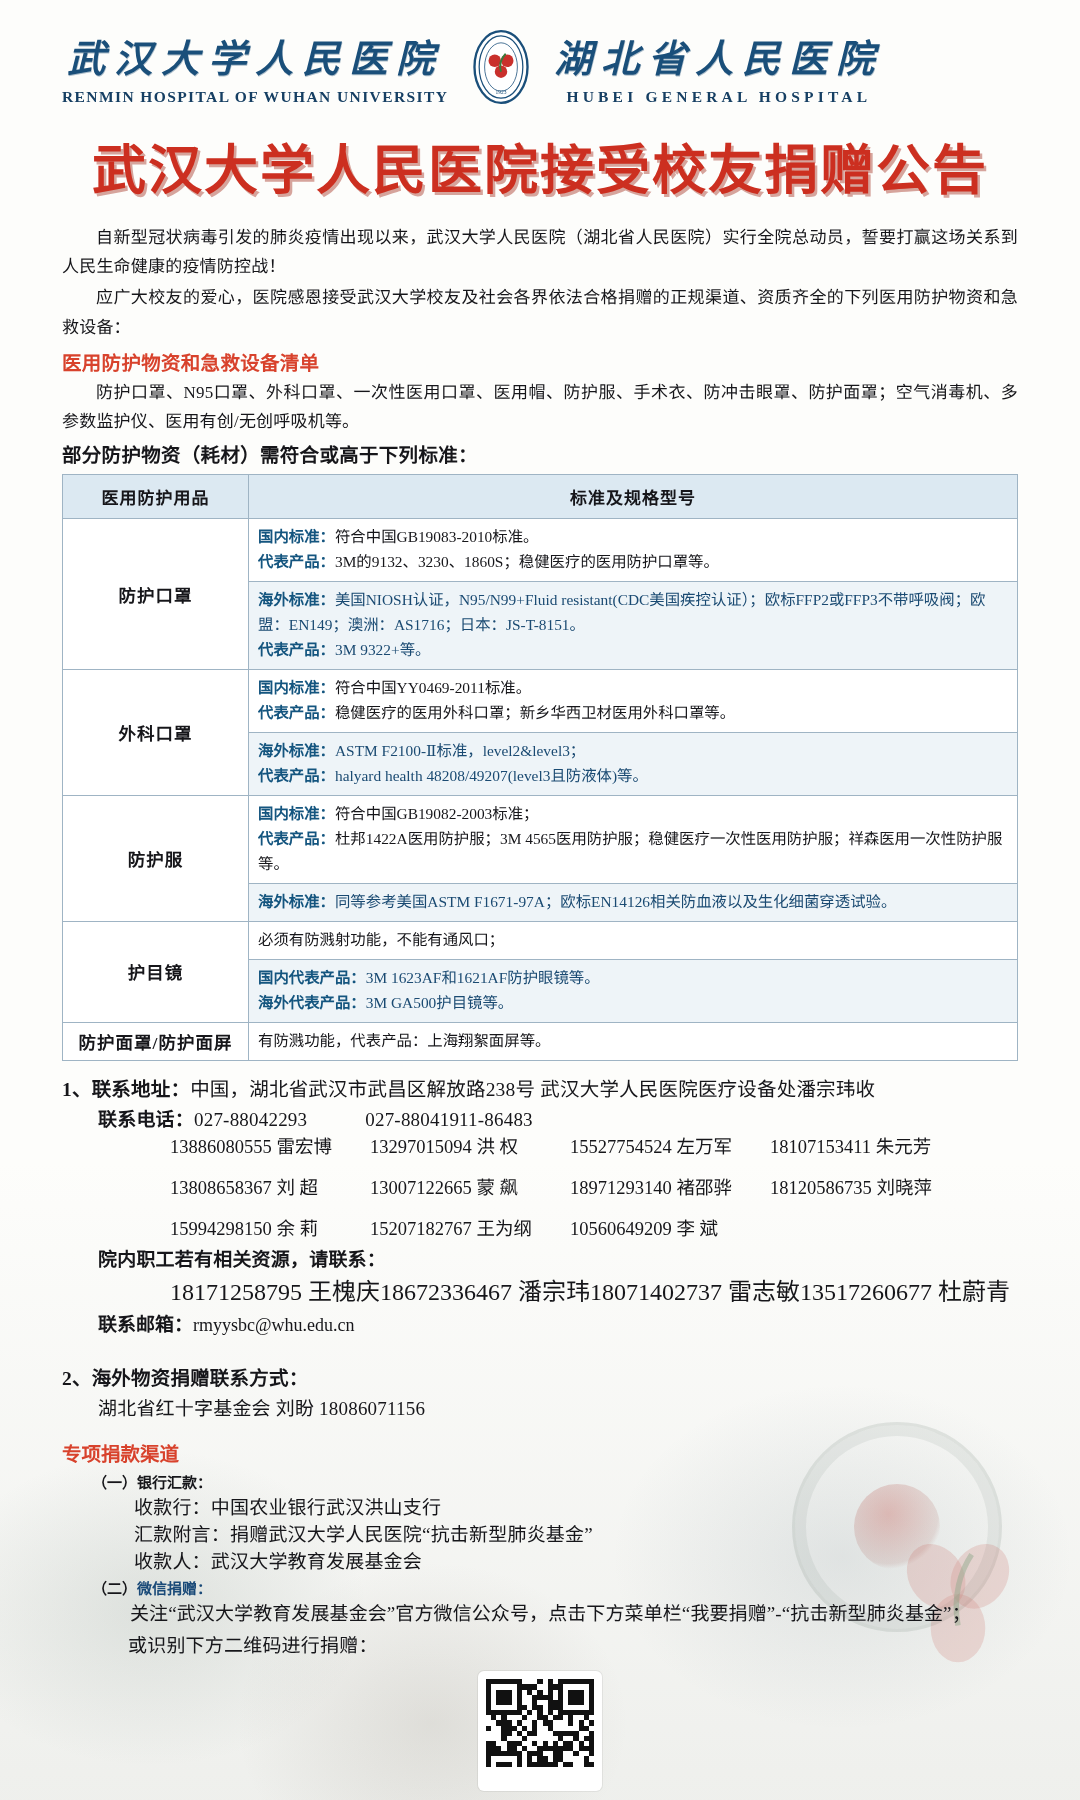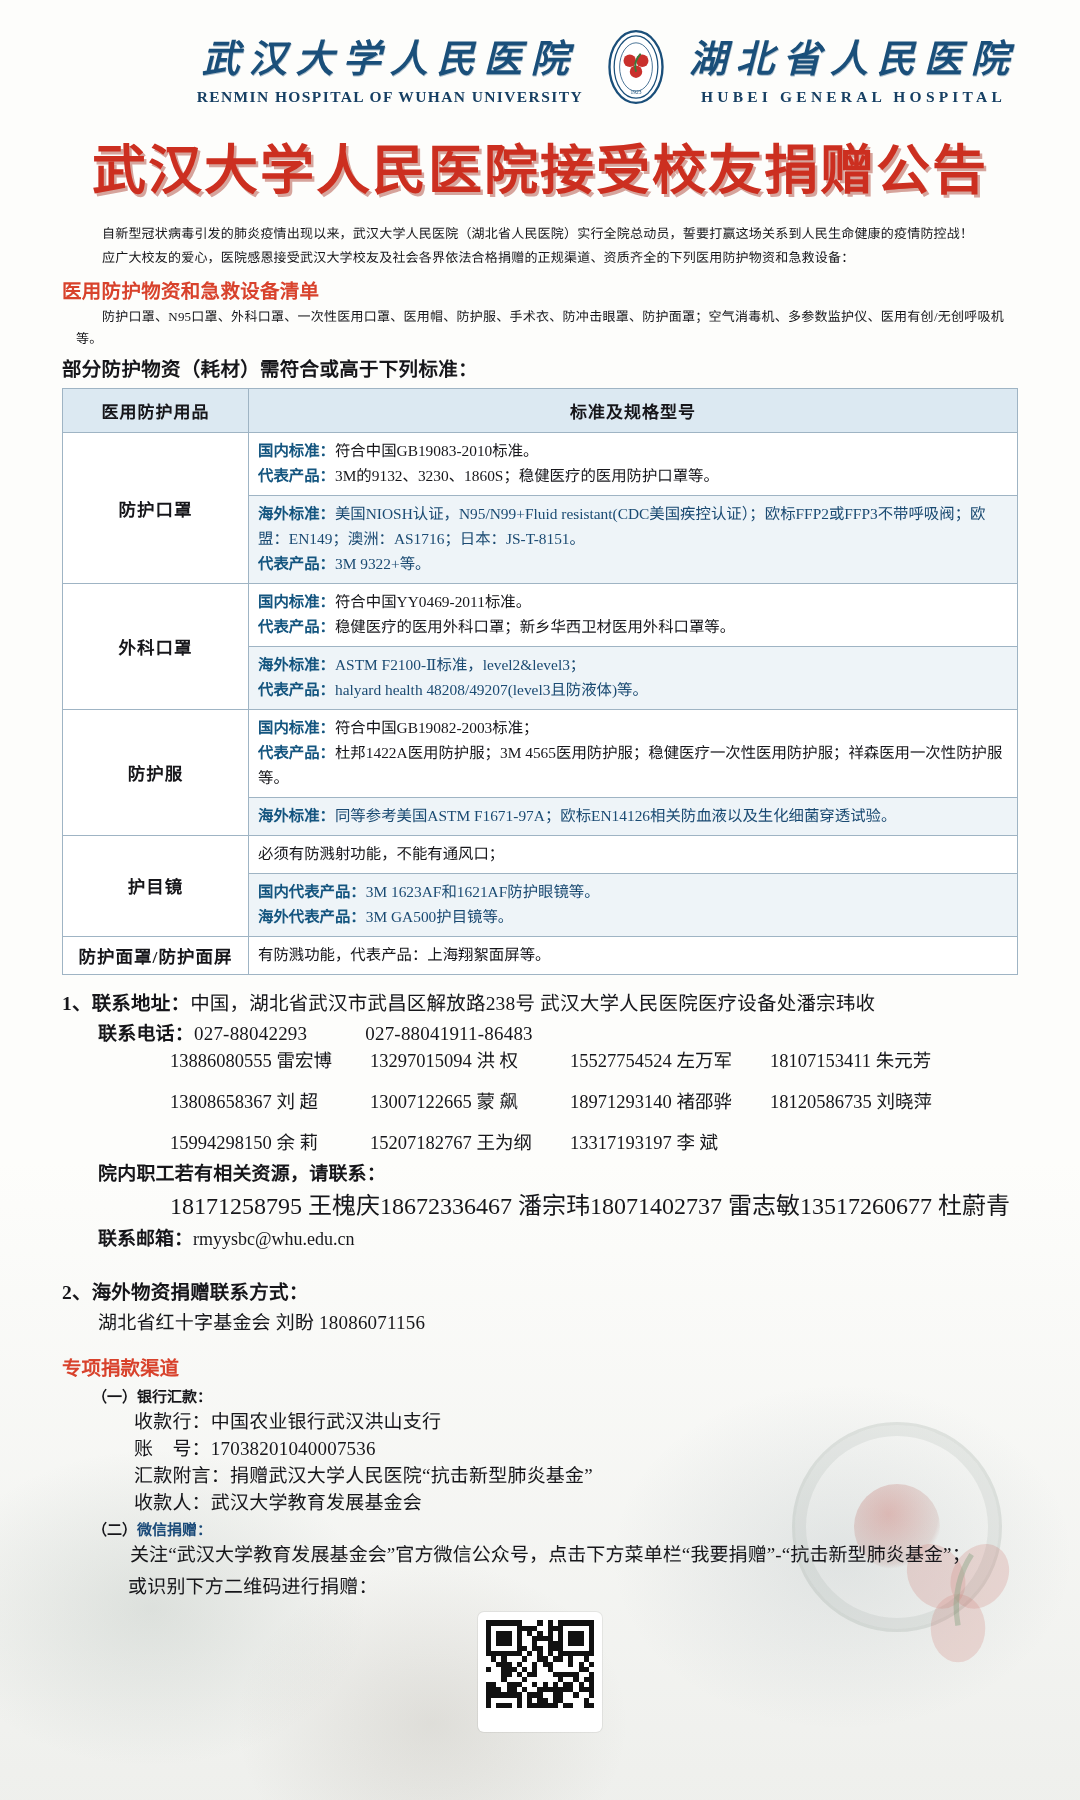--- a/index.html
+++ b/index.html
@@ -53,21 +53,21 @@
     width: 140px; height: 150px;
     z-index: 0; pointer-events: none; opacity: .55;
   }
 
   .page { position: relative; z-index: 2; padding: 0 62px; }
 
   
   .masthead {
     display: flex;
     align-items: center;
-    justify-content: flex-end;
+    justify-content: flex-start;
     gap: 14px;
     padding: 28px 0 6px;
   }
   .mast-block { text-align: center; }
   .mast-cn {
     font-family: "Liberation Serif", serif;
     font-size: 38px;
     font-weight: 700;
     letter-spacing: 9px;
     color: #1a4f7a;
@@ -95,24 +95,24 @@
     font-weight: 700;
     color: #cc2f20;
     letter-spacing: 2px;
     margin: 14px 0 18px;
     text-shadow: 2.5px 2.5px 0 rgba(160,40,25,.42);
     white-space: nowrap;
   }
 
   
   .para {
-    font-size: 13px;
+    font-size: 17px;
     line-height: 1.72;
     text-indent: 2em;
-    margin: 0 14px 2px;
+    margin: 0 0 2px;
     text-align: justify;
     letter-spacing: .2px;
   }
   .h-red {
     font-size: 19.5px;
     font-weight: 700;
     color: #d8422c;
     margin: 5px 0 2px;
     letter-spacing: .3px;
   }
@@ -357,21 +357,21 @@
       <span>13886080555 雷宏博</span>
       <span>13297015094 洪 权</span>
       <span>15527754524 左万军</span>
       <span>18107153411 朱元芳</span>
       <span>13808658367 刘 超</span>
       <span>13007122665 蒙 飙</span>
       <span>18971293140 褚邵骅</span>
       <span>18120586735 刘晓萍</span>
       <span>15994298150 余 莉</span>
       <span>15207182767 王为纲</span>
-      <span>13317193197 李 斌</span>
+      <span>10560649209 李 斌</span>
       <span></span>
     </div>
 
   <div class="sub" style="margin-top:4px">
     <b>院内职工若有相关资源，请联系：</b>
   </div>
   <div class="staff-line">
       <span>18171258795 王槐庆</span>
       <span>18672336467 潘宗玮</span>
       <span>18071402737 雷志敏</span>
@@ -382,21 +382,20 @@
     <b>联系邮箱：</b><span class="val">rmyysbc@whu.edu.cn</span>
   </div>
 
   <div class="sec-num" style="margin-top:26px">2、海外物资捐赠联系方式：</div>
   <div class="plain">湖北省红十字基金会  刘盼  18086071156</div>
 
   <div class="channel-head">专项捐款渠道</div>
   <div class="lvl1">（一）银行汇款：</div>
   <div id="bank-list">
       <div class="plain ind2"><span>收款行：</span><span>中国农业银行武汉洪山支行</span></div>
-      <div class="plain ind2"><span>账　号：</span><span>17038201040007536</span></div>
       <div class="plain ind2"><span>汇款附言：</span><span>捐赠武汉大学人民医院“抗击新型肺炎基金”</span></div>
       <div class="plain ind2"><span>收款人：</span><span>武汉大学教育发展基金会</span></div>
     </div>
 
   <div class="lvl1">
     <span>（二）</span><span class="blue">微信捐赠：</span>
   </div>
   <p class="para wide" style="padding-left:30px;margin:0">关注“武汉大学教育发展基金会”官方微信公众号，点击下方菜单栏“我要捐赠”-“抗击新型肺炎基金”；</p>
   <div class="plain" style="padding-left:66px">或识别下方二维码进行捐赠：</div>
 

